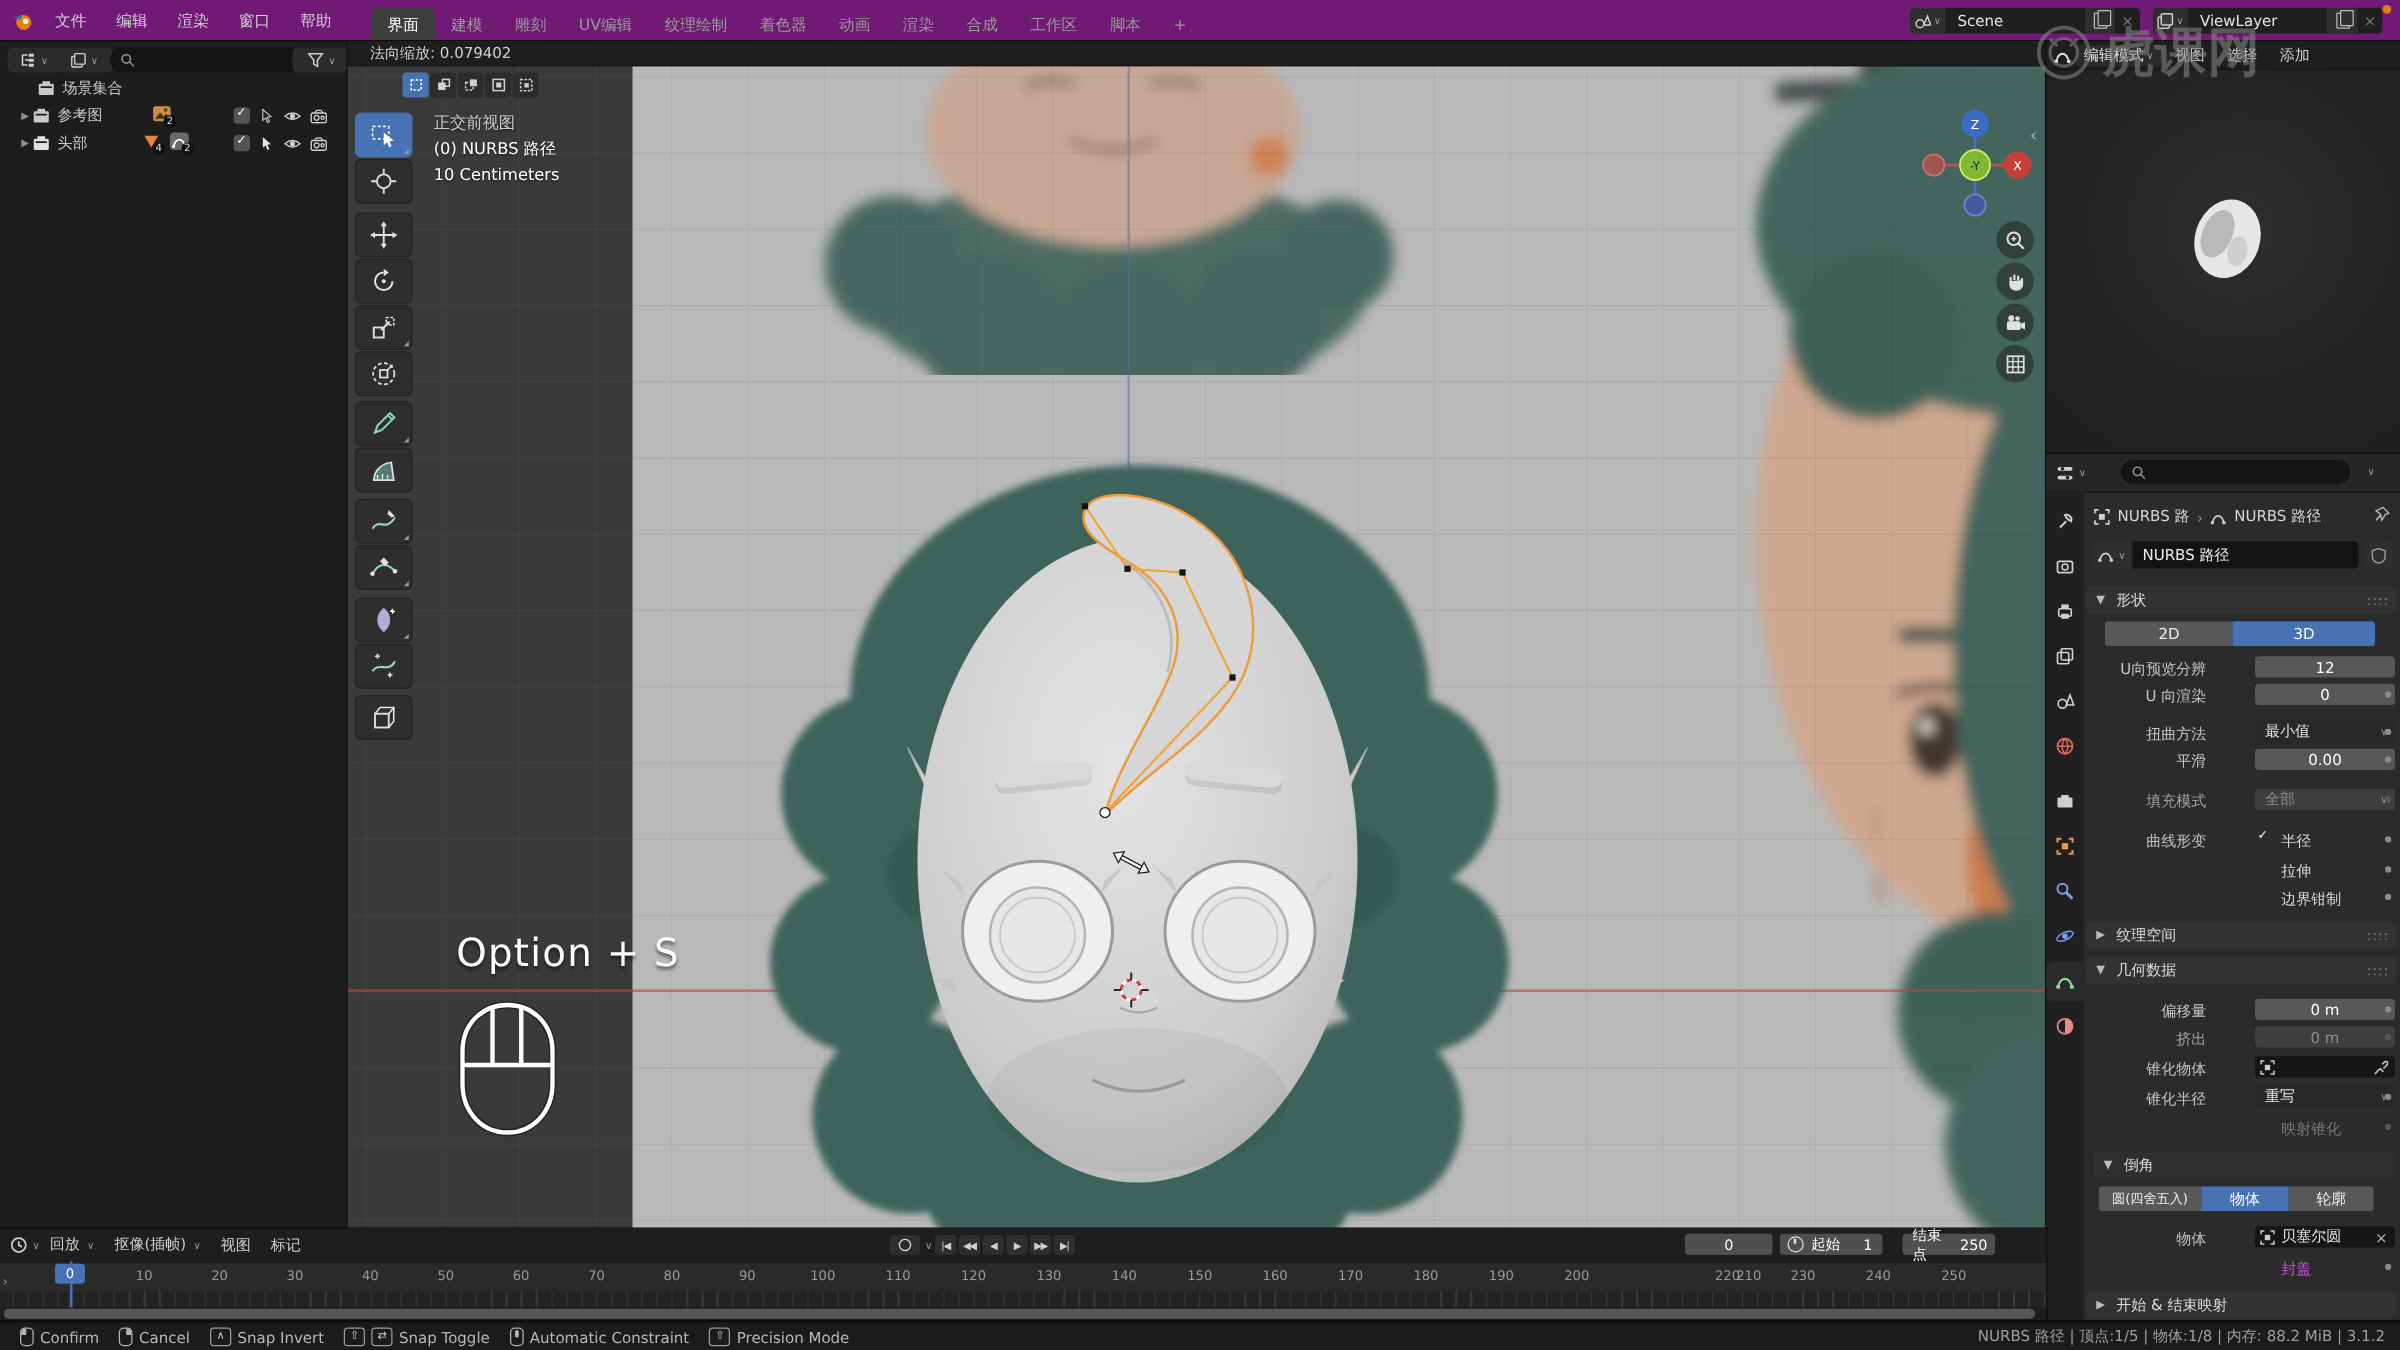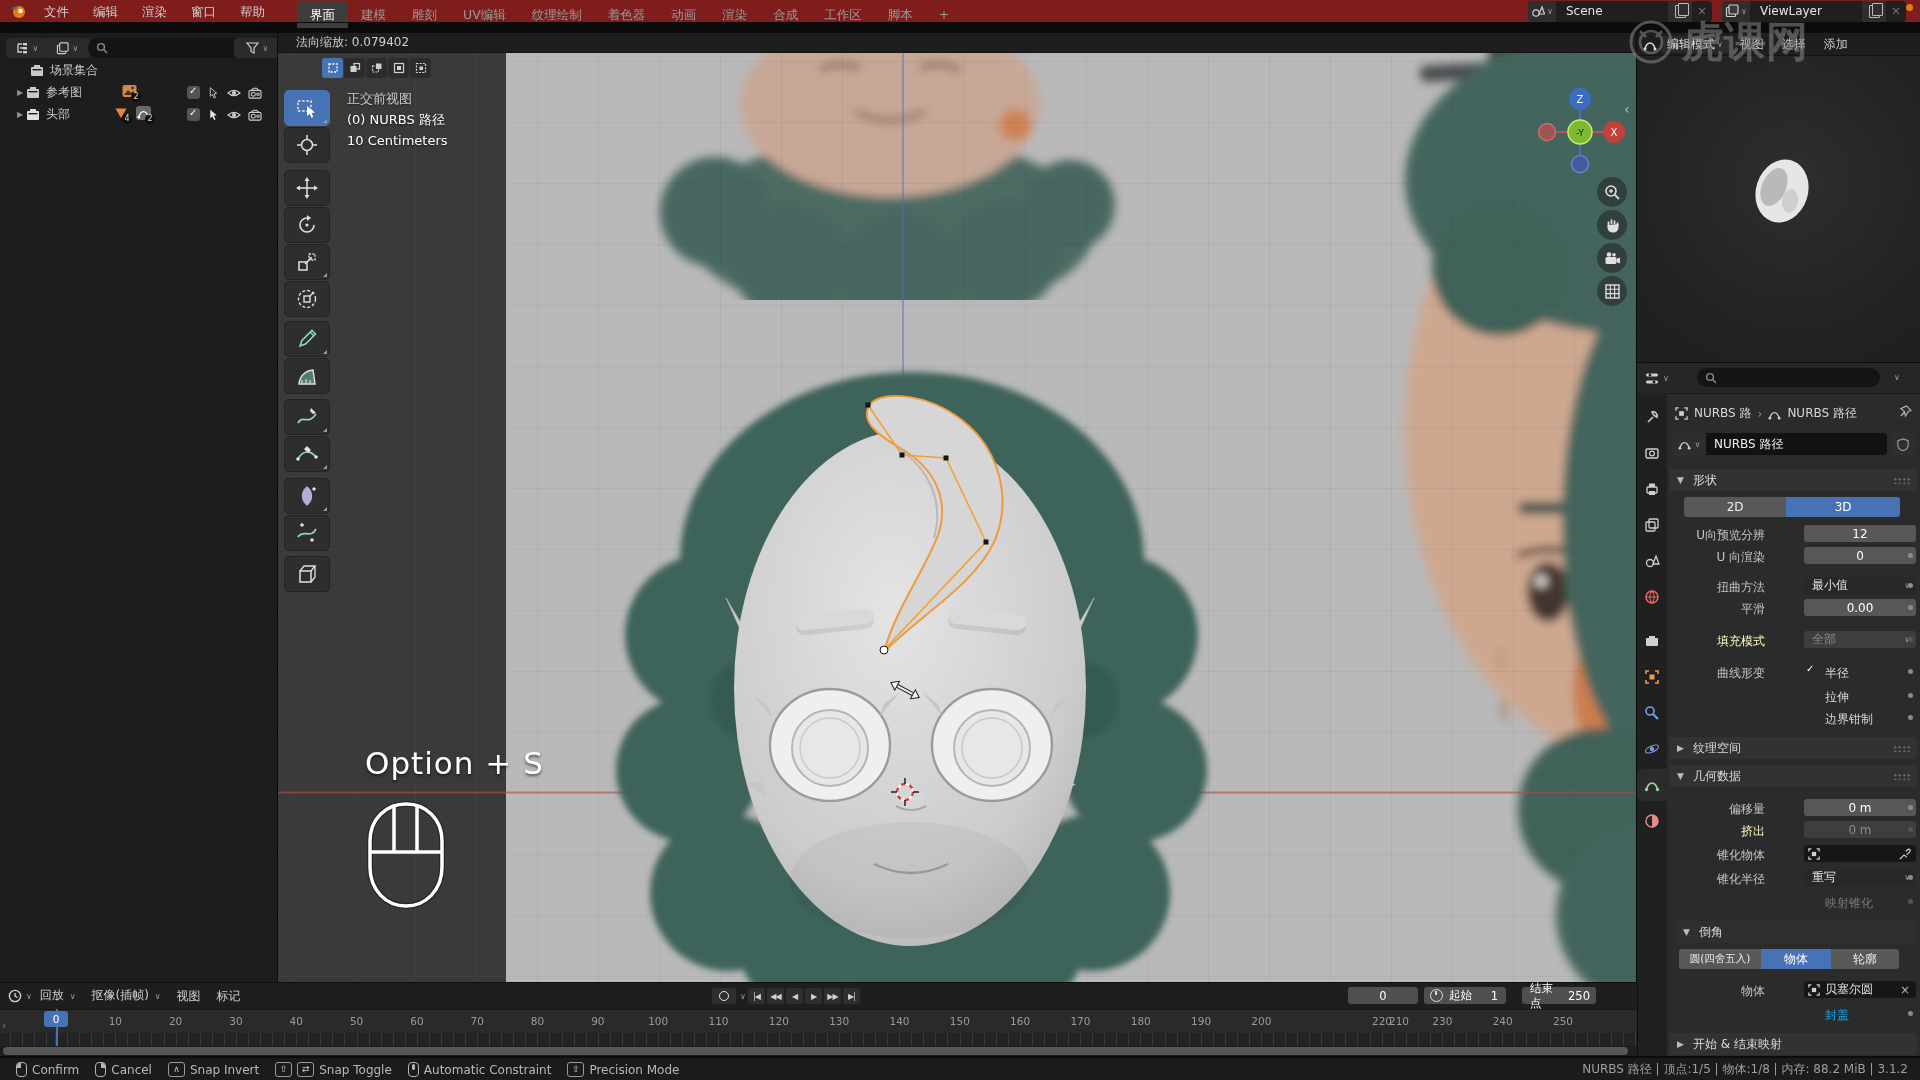--- a/index.html
+++ b/index.html
@@ -2,21 +2,21 @@
 <html><head>
 <meta charset="utf-8">
 <style>
   html,body{margin:0;padding:0;background:#0b0b0b;}
   #app{position:relative;width:1920px;height:1080px;overflow:hidden;background:#0b0b0b;
        font-family:"DejaVu Sans","Liberation Sans",sans-serif;color:#d6d6d6;font-size:12px;
        -webkit-font-smoothing:antialiased;}
   .abs{position:absolute;}
   .region{position:absolute;outline:1px solid #0c0c0c;}
   
-  #topbar{left:0;top:0;width:1920px;height:22px;background:#7f1d1d;display:flex;align-items:center;}
+  #topbar{left:0;top:0;width:1920px;height:33px;background:#701a75;display:flex;align-items:center;}
   .tmenu{padding:0 12px;color:#cfcfcf;font-size:12.5px;line-height:33px;cursor:default;}
   .wtab{padding:0 13px;color:#9a9a9a;font-size:12.5px;line-height:27px;height:27px;margin-top:6px;
         border-radius:5px 5px 0 0;}
   .wtab.active{background:#3d3d3d;color:#ffffff;}
   .idsel{display:flex;align-items:center;height:21px;border-radius:4px;overflow:hidden;margin-left:10px;}
   .idsel .ic{width:28px;height:100%;background:#2e2e2e;display:flex;align-items:center;justify-content:center;}
   .idsel .nm{background:#1f1f1f;height:100%;display:flex;align-items:center;padding:0 10px;min-width:92px;color:#e6e6e6;}
   .idsel .cp{width:24px;height:100%;background:#2e2e2e;display:flex;align-items:center;justify-content:center;}
   .idsel .x{width:20px;height:100%;background:#1f1f1f;display:flex;align-items:center;justify-content:center;color:#777;}
   .caret{font-size:8px;color:#9a9a9a;margin-left:2px;}
@@ -78,21 +78,21 @@
      background-image:radial-gradient(#6f6f6f 1px,transparent 1.2px);background-size:4.5px 4.5px;}
   .exp{font-size:9px;color:#bdbdbd;width:10px;}
   .prow{position:absolute;left:32px;right:3px;height:18px;}
   .plabel{position:absolute;right:152px;top:2px;color:#c3c3c3;text-align:right;white-space:nowrap;}
   .pfield{position:absolute;left:135px;width:112px;height:17px;background:#575757;border-radius:3px;
           color:#fff;display:flex;align-items:center;justify-content:center;}
   .pfield.dd{background:#282828;justify-content:flex-start;padding-left:8px;color:#e3e3e3;box-sizing:border-box;}
   .pfield.dd .caret{margin-left:auto;margin-right:6px;}
   .pfield.dark{background:#161616;justify-content:flex-start;color:#e3e3e3;}
   .pdot{position:absolute;right:4px;top:6px;width:5px;height:5px;border-radius:50%;background:#8b8b8b;}
-  .dim .plabel{color:#fef9c3;} .dim .pfield{background:#3e3e3e;color:#8c8c8c;} .dim .pdot{background:#565656;}
+  .dim .plabel{color:#a3a3a3;} .dim .pfield{background:#3e3e3e;color:#8c8c8c;} .dim .pdot{background:#565656;}
   .segwrap{position:absolute;display:flex;border-radius:3px;overflow:hidden;}
   .seg{height:20px;background:#585858;color:#eee;display:flex;align-items:center;justify-content:center;}
   .seg.on{background:#4772b3;color:#fff;}
   
   #timeline{left:0;top:983px;width:1637px;height:74px;background:#1e1e1e;}
   #tlruler{position:absolute;left:0;top:26px;width:1637px;height:24px;background:#2a2a2a;border-top:1px solid #161616;}
   #tlstrip{position:absolute;left:0;top:50px;width:1637px;height:13px;background:#232323;
      background-image:repeating-linear-gradient(90deg,#3a3a3a 0 1px,transparent 1px 12.06px);background-position:55px 0;}
   .tick{position:absolute;top:5px;transform:translateX(-50%);color:#9a9a9a;font-size:10.5px;}
   #playhead{position:absolute;left:56px;top:26px;width:2px;height:37px;background:#4772b3;}
@@ -899,21 +899,21 @@
         <svg style="margin-left:4px;margin-right:5px;" width="12" height="12" viewBox="0 0 14 14">
             <path d="M1 4 V1 H4 M10 1 H13 V4 M13 10 V13 H10 M4 13 H1 V10" fill="none" stroke="#cfcfcf" stroke-width="1.4"></path>
             <rect x="4.5" y="4.5" width="5" height="5" fill="#cfcfcf"></rect>
           </svg>
         <span>贝塞尔圆</span>
         <span style="margin-left:auto;margin-right:6px;color:#b5b5b5;">×</span>
       </span>
     </div>
     <div class="prow" style="top:642px;">
       <span class="chk abs" style="left:135px;top:1px;"></span>
-      <span class="abs" style="left:156px;top:2px;color:#0ea5e9;">封盖</span>
+      <span class="abs" style="left:156px;top:2px;color:#d946ef;">封盖</span>
       <span class="pdot"></span>
     </div>
 
     <div class="panelhead" style="top:670px;">
       <span class="exp">▶</span>
         <span>开始 &amp; 结束映射</span>
     </div>
   </div>
 
   <div id="timeline" class="region">

